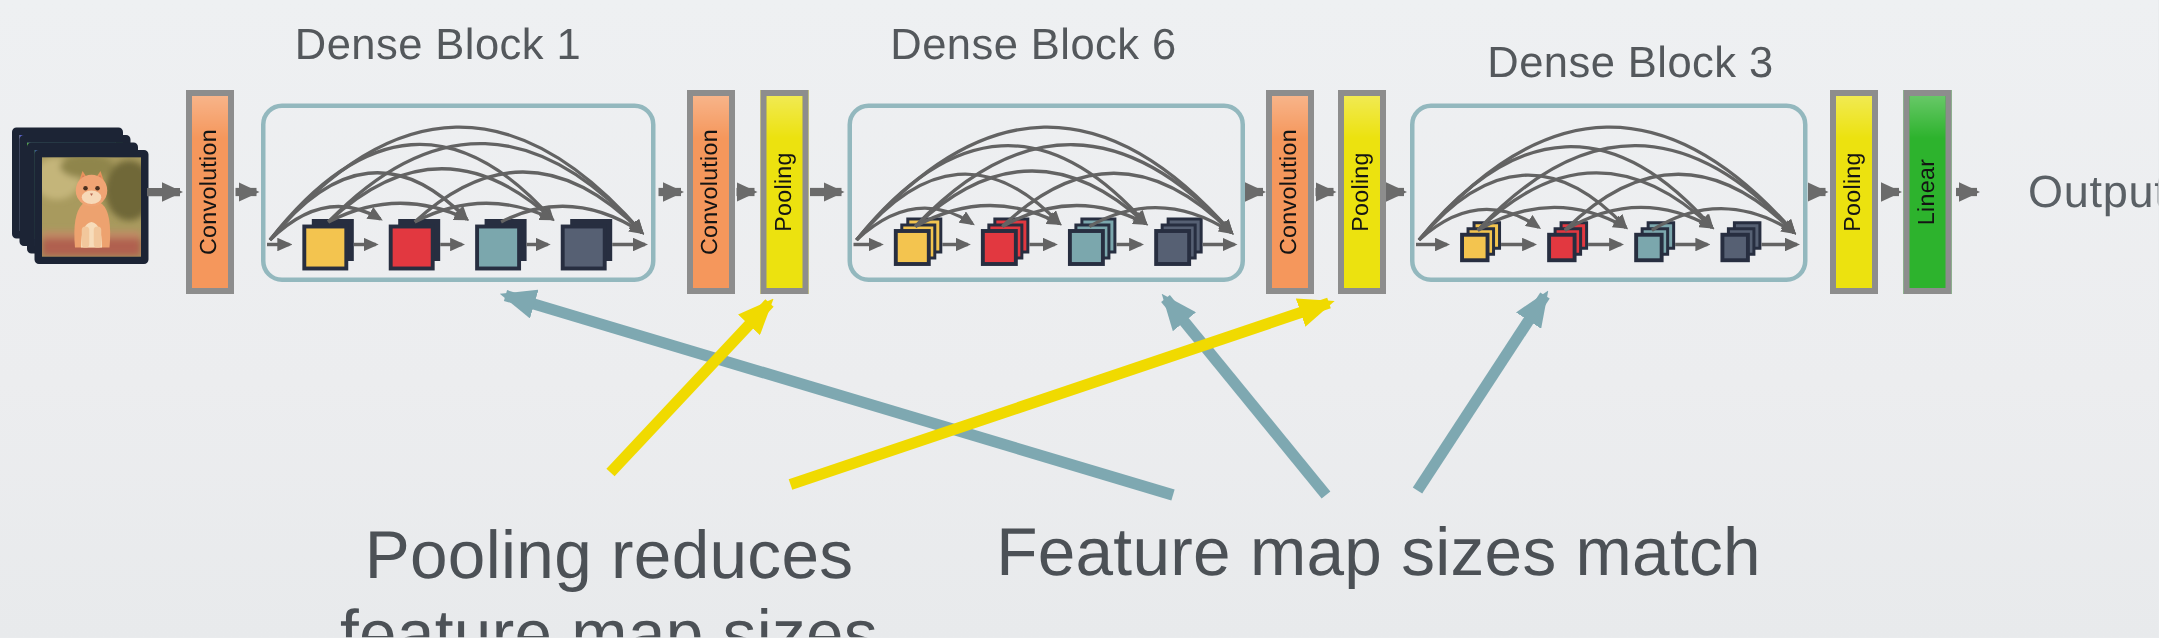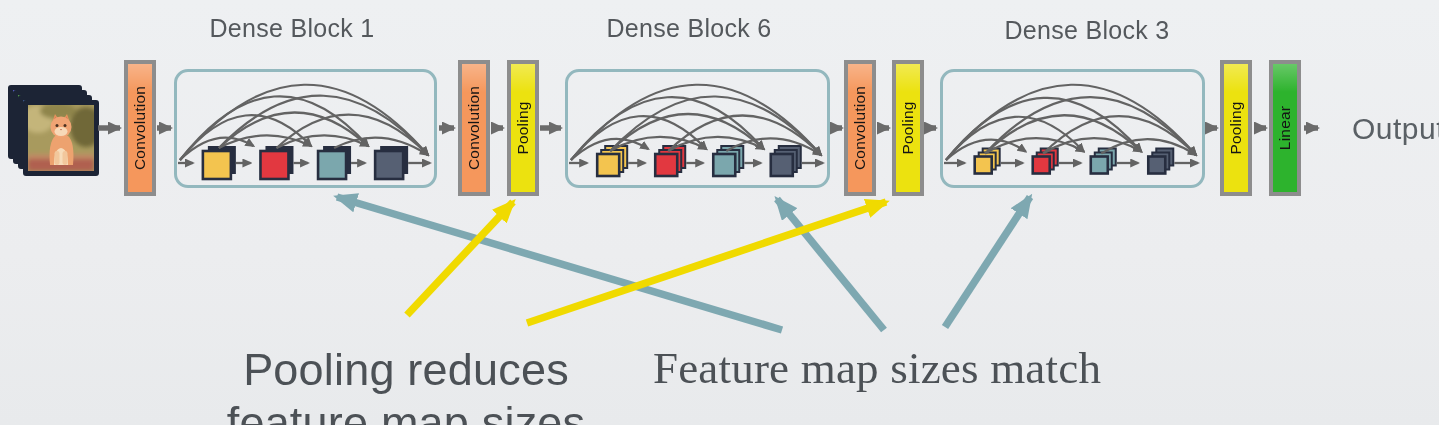--- a/index.html
+++ b/index.html
@@ -1,40 +1,40 @@
 <!DOCTYPE html>
 <html><head>
 <meta charset="utf-8">
 <style>
   html,body{margin:0;padding:0;}
   body{font-family:"Liberation Sans", sans-serif; background:#e9ebed;}
   #canvas{position:relative; width:1439px; height:425px; overflow:hidden;
     background:linear-gradient(180deg,#eef0f2 0%,#ecedef 60%,#e8eaec 100%);}
   .block-title{position:absolute; width:320px; text-align:center;
-    font-size:25px; letter-spacing:0.3px;}
+    font-size:29px; letter-spacing:0.3px;}
   .layer-box{position:absolute; box-sizing:border-box; border:4px solid #8d8d8d;}
   .vlabel{position:absolute; left:50%; top:50%;
     transform:translate(-50%,-50%) rotate(-90deg); white-space:nowrap;
     font-size:15.5px; color:#141414; letter-spacing:0.2px;}
   .dense-block{position:absolute; box-sizing:border-box;
     border:3.5px solid #93b8be; border-radius:14px; background:transparent;}
   .frame{position:absolute; box-sizing:border-box; border:5px solid #1c2435; border-radius:3px;}
   #overlay{position:absolute; left:0; top:0; z-index:5; pointer-events:none;}
   .annotation{position:absolute; text-align:center; font-size:45px;
     line-height:1.17; letter-spacing:0.2px; z-index:6;}
   #output-label{position:absolute; font-size:30px; letter-spacing:0.5px; z-index:6;}
 </style>
 </head>
 <body>
 
 <div id="canvas" style="width: 1439px; height: 425px;">
 
   <div class="block-title" style="left: 132px; top: 14px; color: rgb(84, 88, 92);">Dense Block 1</div>
   <div class="block-title" style="left: 529px; top: 14px; color: rgb(84, 88, 92);">Dense Block 6</div>
-  <div class="block-title" style="left: 927px; top: 16px; color: rgb(84, 88, 92);">Dense Block 3</div>
+  <div class="block-title" style="left: 927px; top: 26px; color: rgb(84, 88, 92);">Dense Block 3</div>
 
   <div>
     <div class="frame" style="left:8px; top:85px; width:74px; height:74px;
                 background:linear-gradient(135deg,#5a62c8 0%,#3a57a0 30%,#1f2a48 75%);"></div>
     <div class="frame" style="left:13px; top:90px; width:74px; height:74px;
                 background:linear-gradient(135deg,#57a34a 0%,#2f7d3c 35%,#1d2a40 80%);"></div>
     <div class="frame" style="left:18px; top:95px; width:74px; height:74px;
                 background:linear-gradient(135deg,#3c5a8c 0%,#232c44 60%);"></div>
     <div class="frame" style="left:23px; top:100px; width:76px; height:76px; background:#ac9d62;">
       <svg width="66" height="66" viewBox="0 0 66 66" style="display:block;">
@@ -217,17 +217,17 @@
         <line x1="527" y1="323" x2="886" y2="202" stroke="#f0da00" stroke-width="7.5" marker-end="url(#m-yellow)"></line>
       </g>
     </svg>
 
   <div id="output-label" style="left: 1352px; top: 112px; color: rgb(90, 96, 101);">Output</div>
 
   <div class="annotation" style="left: 146px; top: 344px; width: 520px; color: rgb(76, 81, 86);">
     <div>Pooling reduces</div>
     <div>feature map sizes</div>
   </div>
-  <div class="annotation" style="left: 617px; top: 342px; width: 520px; color: rgb(76, 81, 86); font-family: Liberation Serif, serif;">
+  <div class="annotation" style="left: 659px; top: 342px; width: 520px; color: rgb(76, 81, 86);">
     <div>Feature map sizes match</div>
   </div>
 
 </div>
 
 </body></html>

